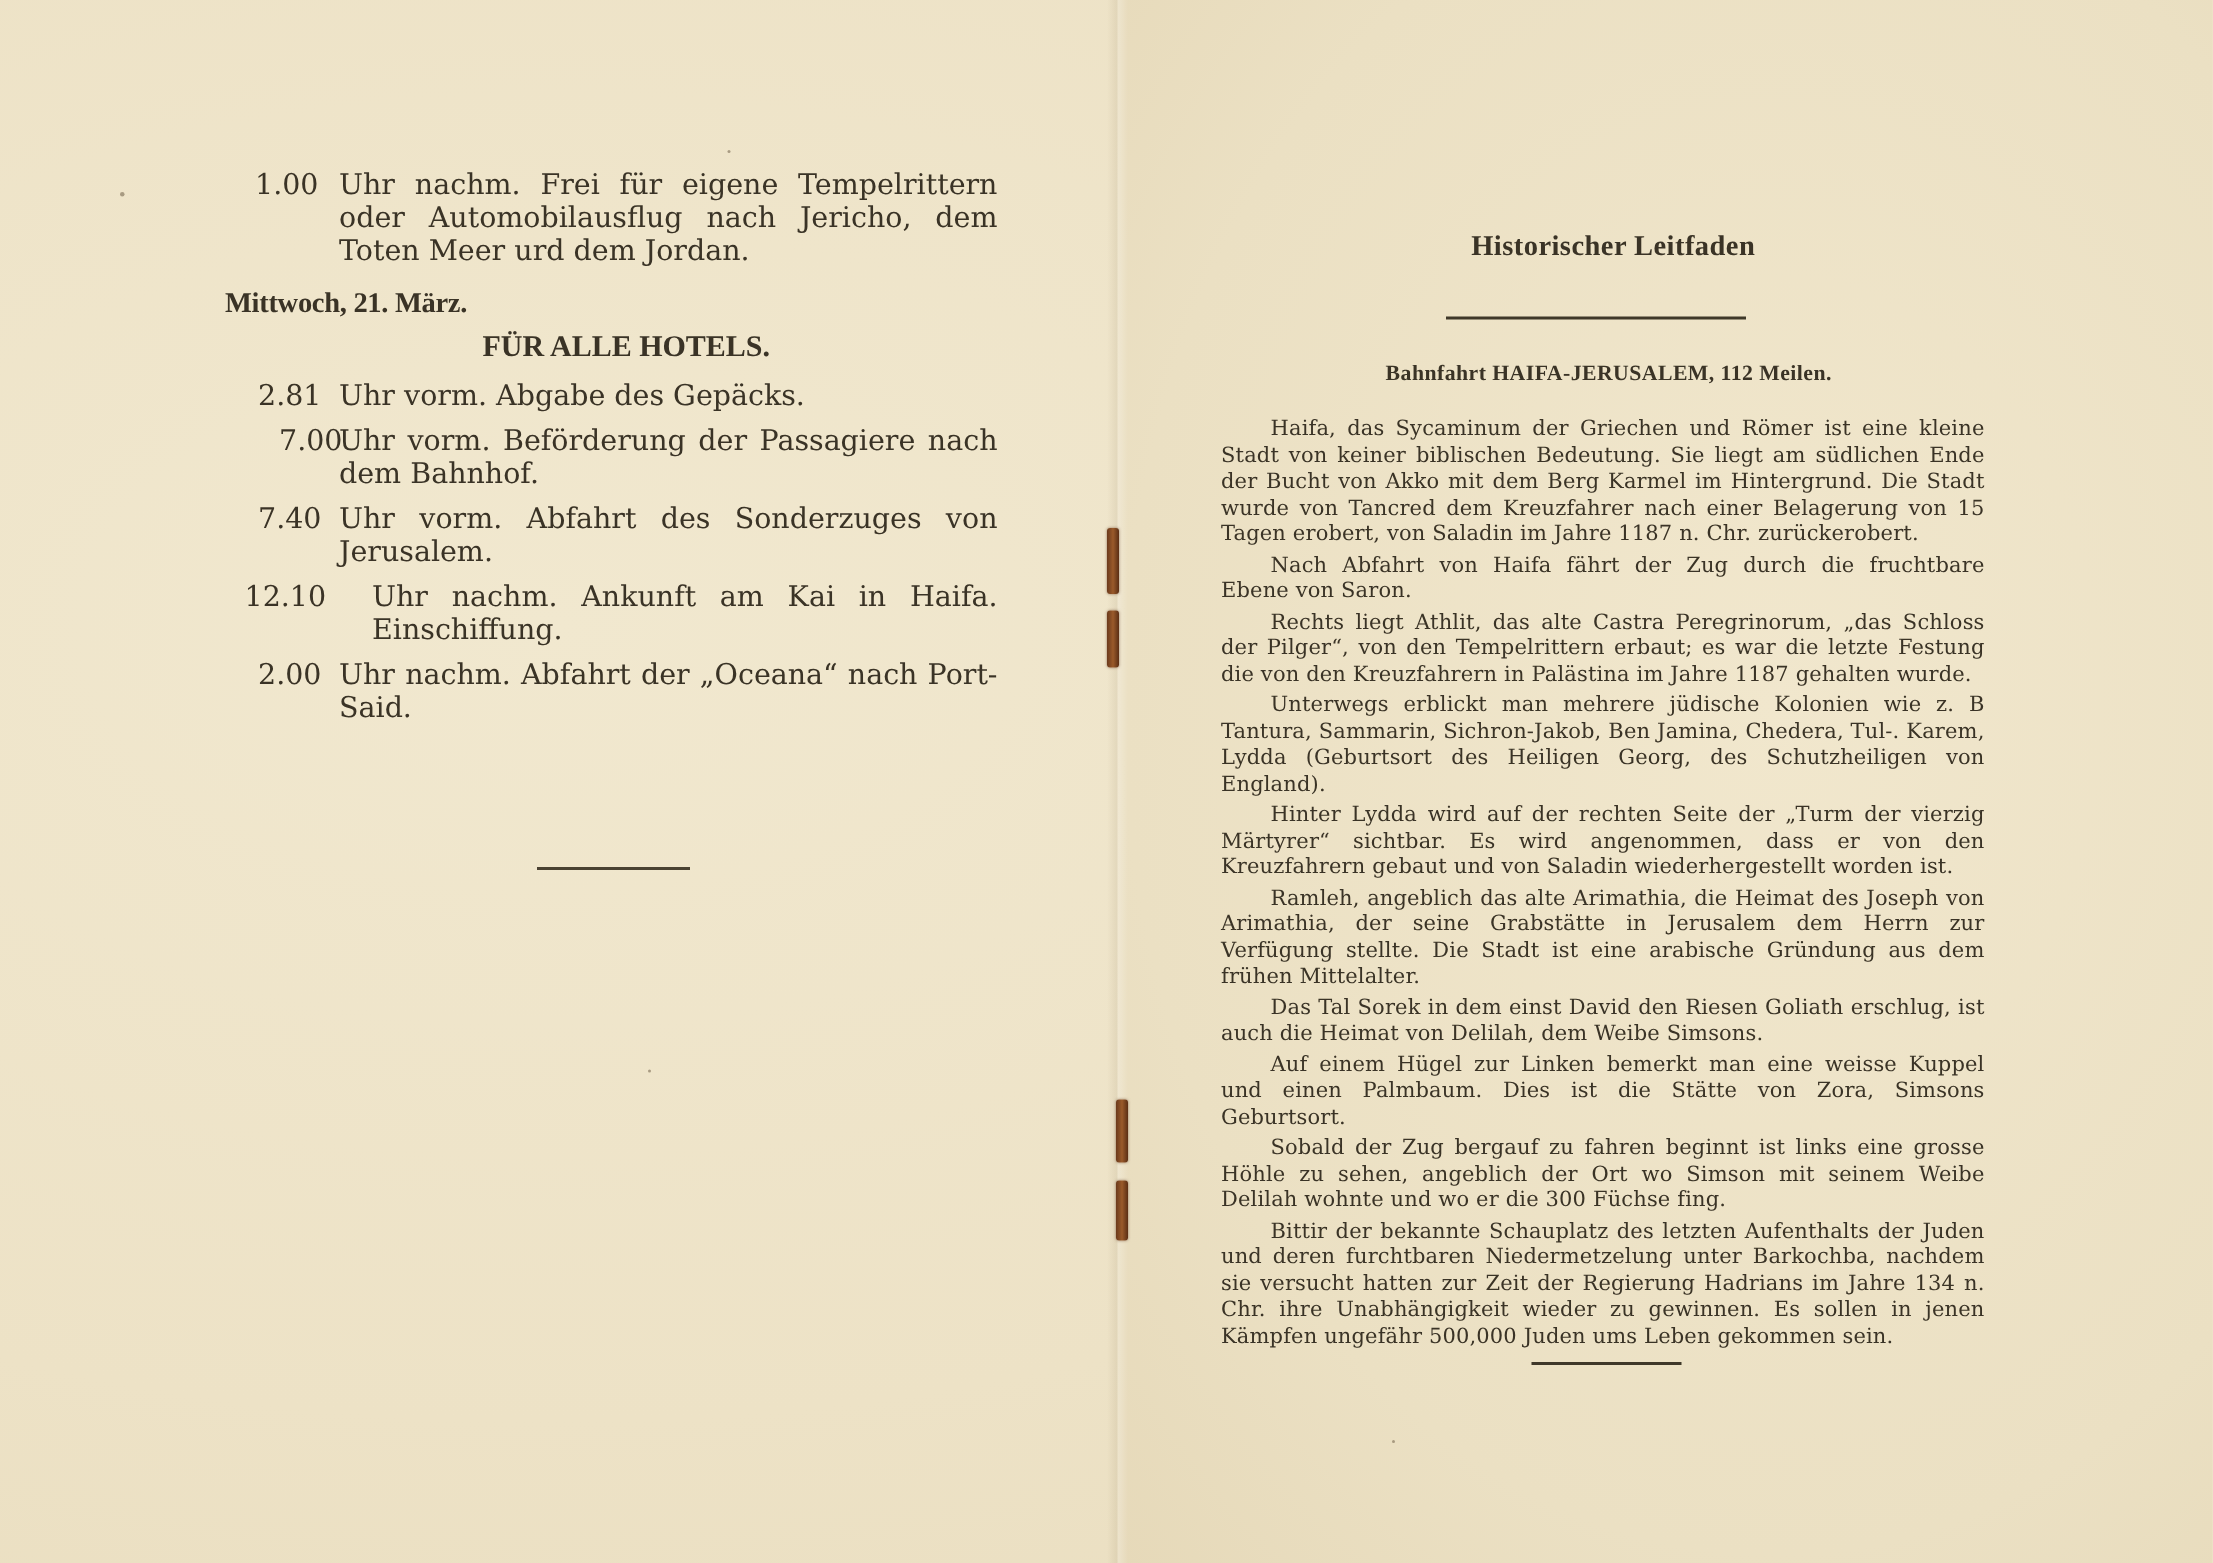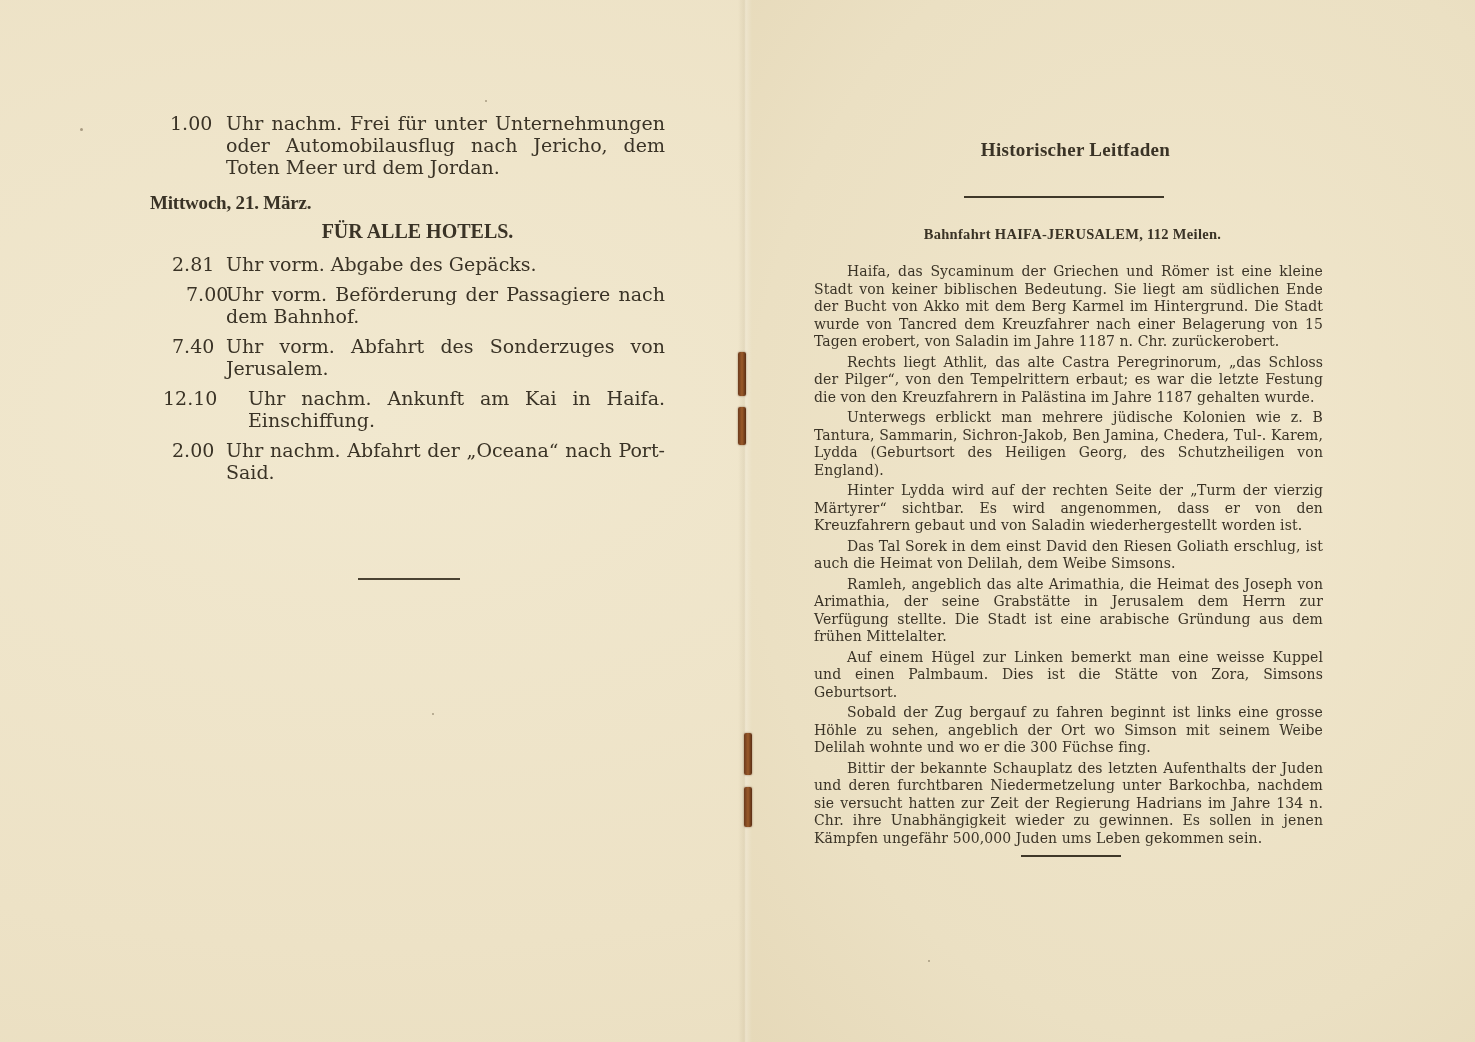--- a/index.html
+++ b/index.html
@@ -46,21 +46,21 @@
   .section-heading {
     font-family: "Liberation Serif", serif; font-weight: bold;
     font-size: 20px; text-align: center; margin: 4px 0 10px 0; padding-left: 20px;
   }
   .left-rule { position: absolute; left: 358px; top: 578px; width: 102px; height: 2px; background: #4a4232; }
 
   
   .right-page { position: absolute; left: 814px; top: 138px; width: 509px; }
   .title {
     font-family: "Liberation Serif", serif; font-weight: bold;
-    font-size: 19px; text-align: center; margin: 1px; padding-left: 14px; letter-spacing: 0.3px;
+    font-size: 19px; text-align: center; margin: 16px; padding-left: 14px; letter-spacing: 0.3px;
   }
   .title-rule { width: 200px; height: 2px; background: #3f3829; margin: 35px 0 0 150px; }
   .subtitle {
     font-family: "Liberation Serif", serif; font-weight: bold;
     font-size: 14.5px; text-align: center; margin: 28px 0 20px 0; padding-left: 8px; letter-spacing: 0.3px;
   }
   .para {
     font-size: 14px; line-height: 17.5px; text-align: justify;
     text-indent: 33px; margin: 0 0 3px 0; letter-spacing: 0.1px;
   }
@@ -79,21 +79,21 @@
   <div class="staple" style="left:744px; top:787px; height:40px;"></div>
 
   <div class="speck" style="left:80px; top:128px;"></div>
   <div class="speck" style="left:485px; top:100px; width:2px; height:2px;"></div>
   <div class="speck" style="left:432px; top:713px; width:2px; height:2px;"></div>
   <div class="speck" style="left:928px; top:960px; width:2px; height:2px;"></div>
 
   <div class="left-page">
     <div class="entry">
       <span class="time" style="left:20px; right:auto;">1.00</span>
-      <div class="text">Uhr nachm.  Frei für unter Unternehmungen oder Automobilausflug nach Jericho, dem Toten Meer urd  dem Jordan.</div>
+      <div class="text">Uhr nachm.  Frei für eigene Tempelrittern oder Automobilausflug nach Jericho, dem Toten Meer urd  dem Jordan.</div>
     </div>
 
     <div class="day-heading">Mittwoch, 21. März.</div>
     <div class="section-heading">FÜR ALLE HOTELS.</div>
 
     <div class="entry">
       <span class="time" style="left:22px; right:auto;">2.81</span>
       <div class="text">Uhr vorm.  Abgabe des Gepäcks.</div>
     </div>
     <div class="entry">
@@ -114,23 +114,24 @@
     </div>
   </div>
   <div class="left-rule"></div>
 
   <div class="right-page">
     <h1 class="title">Historischer Leitfaden</h1>
     <div class="title-rule"></div>
     <div class="subtitle">Bahnfahrt HAIFA-JERUSALEM, 112 Meilen.</div>
 
     <p class="para">Haifa, das Sycaminum der Griechen und Römer ist eine kleine Stadt von keiner biblischen Bedeutung. Sie liegt am südlichen Ende der Bucht von Akko mit dem Berg Karmel im Hintergrund. Die Stadt wurde von Tancred dem Kreuzfahrer nach einer Belagerung von 15 Tagen erobert, von Saladin im Jahre 1187 n. Chr. zurückerobert.</p>
+    <p class="para">Nach Abfahrt von Haifa fährt der Zug durch die fruchtbare Ebene von Saron.</p>
     <p class="para">Rechts liegt Athlit, das alte Castra Peregrinorum, „das Schloss der Pilger“, von den Tempelrittern erbaut; es war die letzte Festung die von den Kreuzfahrern in Palästina im Jahre 1187 gehalten wurde.</p>
     <p class="para">Unterwegs erblickt man mehrere jüdische Kolonien wie z. B Tantura, Sammarin, Sichron-Jakob, Ben Jamina, Chedera, Tul-. Karem, Lydda (Geburtsort des Heiligen Georg, des Schutzheiligen von England).</p>
     <p class="para">Hinter Lydda wird auf der rechten Seite der „Turm der vierzig Märtyrer“ sichtbar. Es wird angenommen, dass er von den Kreuzfahrern gebaut und von Saladin wiederhergestellt worden ist.</p>
+    <p class="para">Ramleh, angeblich das alte Arimathia, die Heimat des Joseph von Arimathia, der seine Grabstätte in Jerusalem dem Herrn zur Verfügung stellte. Die Stadt ist eine arabische Gründung aus dem frühen Mittelalter.</p>
     <p class="para">Das Tal Sorek in dem einst David den Riesen Goliath erschlug, ist auch die Heimat von Delilah, dem Weibe Simsons.</p>
-    <p class="para">Ramleh, angeblich das alte Arimathia, die Heimat des Joseph von Arimathia, der seine Grabstätte in Jerusalem dem Herrn zur Verfügung stellte. Die Stadt ist eine arabische Gründung aus dem frühen Mittelalter.</p>
     <p class="para">Auf einem Hügel zur Linken bemerkt man eine weisse Kuppel und einen Palmbaum. Dies ist die Stätte von Zora, Simsons Geburtsort.</p>
     <p class="para">Sobald der Zug bergauf zu fahren beginnt ist links eine grosse Höhle zu sehen, angeblich der Ort wo Simson mit seinem Weibe Delilah wohnte und wo er die 300 Füchse fing.</p>
     <p class="para">Bittir der bekannte Schauplatz des letzten Aufenthalts der Juden und deren furchtbaren Niedermetzelung unter Barkochba, nachdem sie versucht hatten zur Zeit der Regierung Hadrians im Jahre 134 n. Chr. ihre Unabhängigkeit wieder zu gewinnen. Es sollen in jenen Kämpfen ungefähr 500,000 Juden ums Leben gekommen sein.</p>
     <div class="end-rule"></div>
   </div>
 </div>
 
 </body></html>

